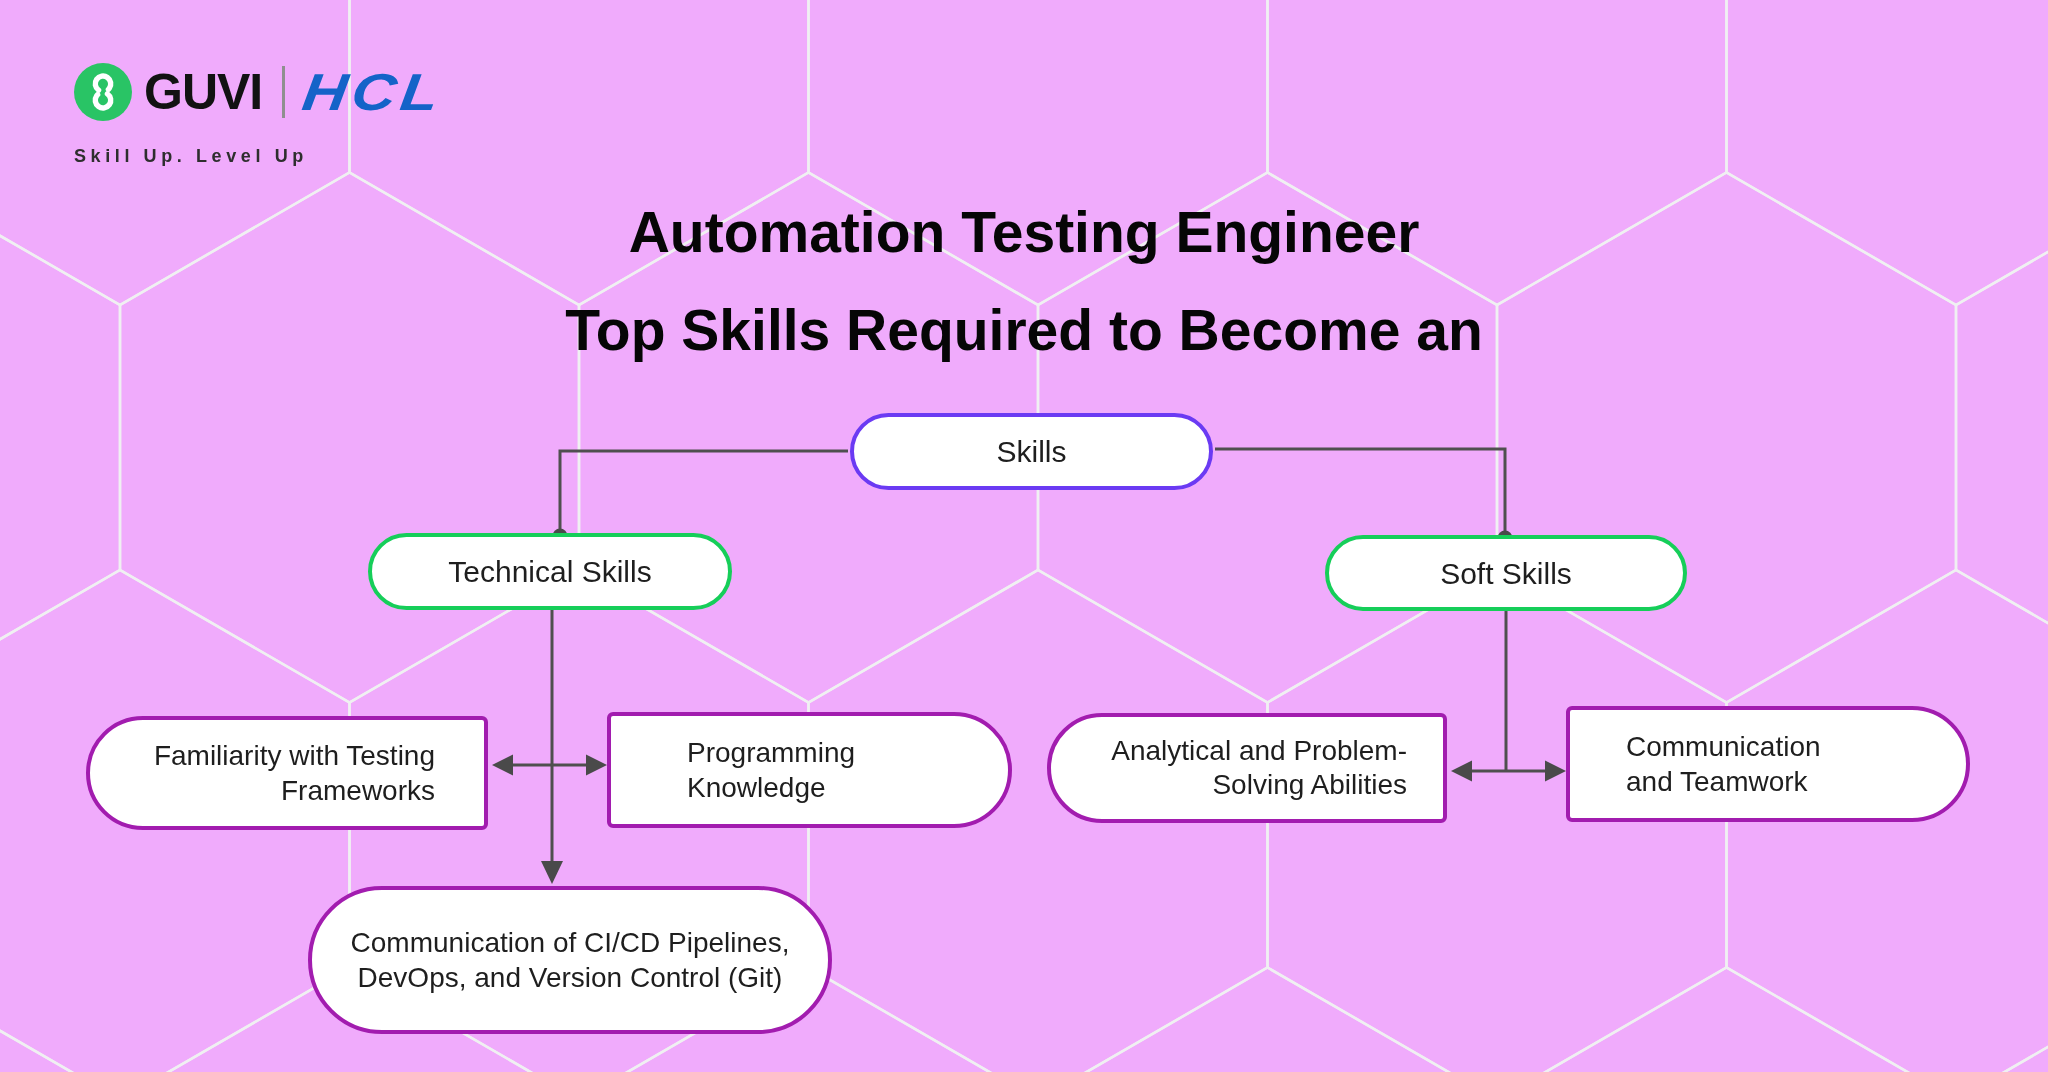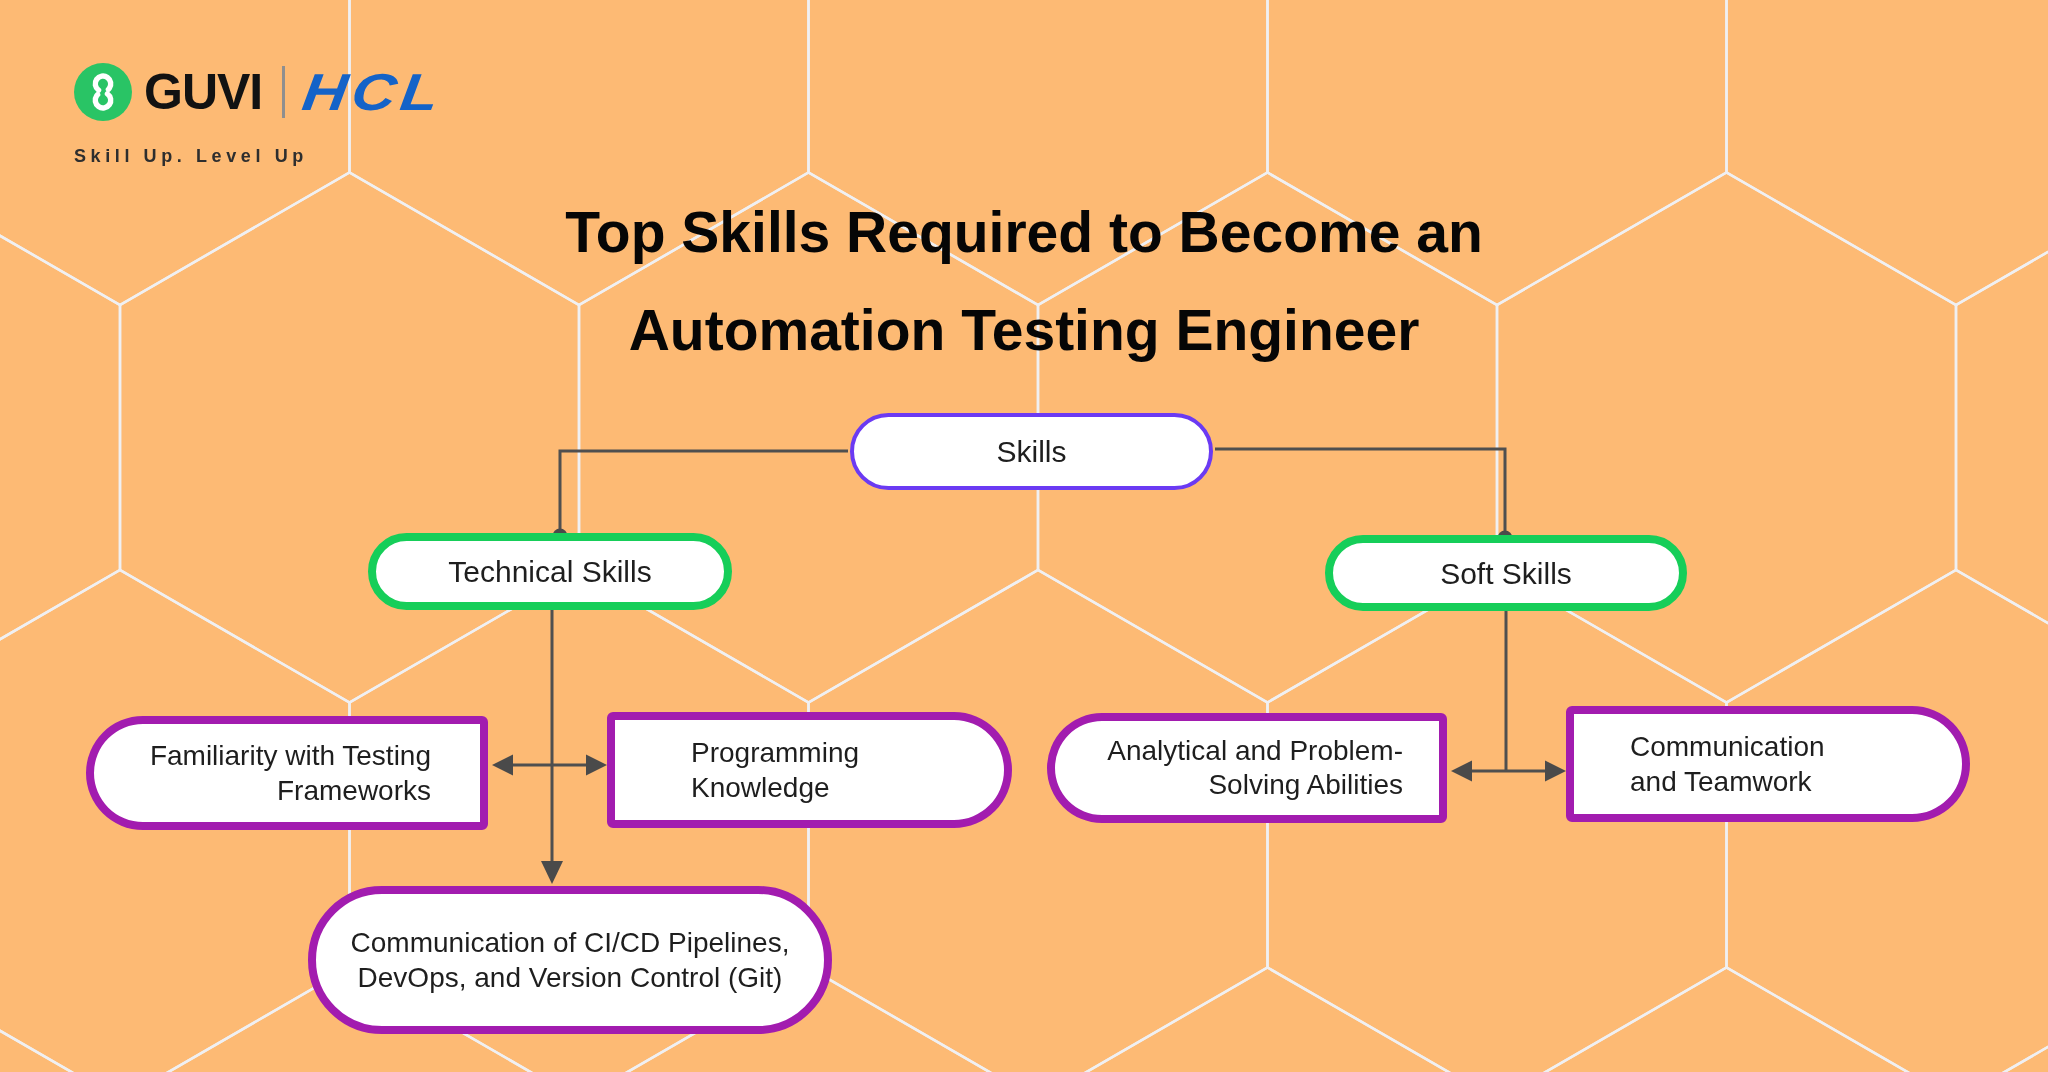--- a/index.html
+++ b/index.html
@@ -1,18 +1,18 @@
 <!DOCTYPE html>
 <html><head>
 <meta charset="utf-8">
 <style>
   * { margin:0; padding:0; box-sizing:border-box; }
   html,body { width:2048px; height:1072px; }
   body { font-family:"Liberation Sans", sans-serif; background:#F8F8F9; overflow:hidden; }
-  .stage { position:relative; width:2048px; height:1072px; background:#fdba74; overflow:hidden; }
+  .stage { position:relative; width:2048px; height:1072px; background:#f0abfc; overflow:hidden; }
 
   
   #hexbg { position:absolute; left:0; top:0; width:2048px; height:1072px; }
 
   
   .brand { position:absolute; left:74px; top:60px; }
   .brand-row { display:flex; align-items:center; height:64px; }
   .logo-circle { width:58px; height:58px; display:block; }
   .guvi-word { font-size:50px; font-weight:800; color:#121212; letter-spacing:-1px; margin-left:12px; }
   .logo-divider { width:3px; height:52px; background:#8F8F8F; margin:0 18px 0 20px; }
@@ -23,21 +23,21 @@
 
   
   .title { position:absolute; left:0; top:183px; width:2048px; text-align:center;
            font-size:57px; font-weight:800; color:#060606; line-height:98px; }
   .title span { display:block; }
 
   
   .connectors { position:absolute; left:0; top:0; width:2048px; height:1072px; pointer-events:none; }
 
   
-  .node { position:absolute; background:#FFFFFF; border:8px solid #a21caf;
+  .node { position:absolute; background:#FFFFFF; border:4px solid #a21caf;
           display:flex; align-items:center; color:#1E1E1E; font-size:28px; line-height:35px; }
   .node .txt { display:block; }
 
   .node--skills       { left:850px; top:413px; width:363px; height:77px; border-color:#6B3AF3;
                         border-width:4.5px; border-radius:40px; justify-content:center; font-size:30px; }
   .node--technical    { left:368px; top:533px; width:364px; height:77px; border-color:#16CE59;
                         border-radius:40px; justify-content:center; font-size:30px; }
   .node--soft         { left:1325px; top:535px; width:362px; height:76px; border-color:#16CE59;
                         border-radius:40px; justify-content:center; font-size:30px; }
 
@@ -116,22 +116,22 @@
         <circle cx="30" cy="38.5" r="8" fill="none" stroke="#FFFFFF" stroke-width="5.6" stroke-dasharray="39 12" stroke-linecap="round" transform="rotate(-55 30 38.5)"></circle>
       </svg>
       <span class="guvi-word">GUVI</span>
       <span class="logo-divider"></span>
       <span class="hcl-word">HCL</span>
     </div>
     <div class="tagline">Skill Up. Level Up</div>
   </header>
 
   <h1 class="title">
+    <span>Automation Testing Engineer</span>
     <span>Top Skills Required to Become an</span>
-    <span>Automation Testing Engineer</span>
   </h1>
 
   <svg class="connectors" viewBox="0 0 2048 1072">
     <g stroke="#4F4F4F" stroke-width="3" fill="none">
       <path d="M848,451 H560 V529"></path>
       <path d="M1215,449 H1505 V531"></path>
       <path d="M552,610 V862"></path>
       <path d="M503,765 H596"></path>
       <path d="M1506,611 V771"></path>
       <path d="M1462,771 H1554"></path>

